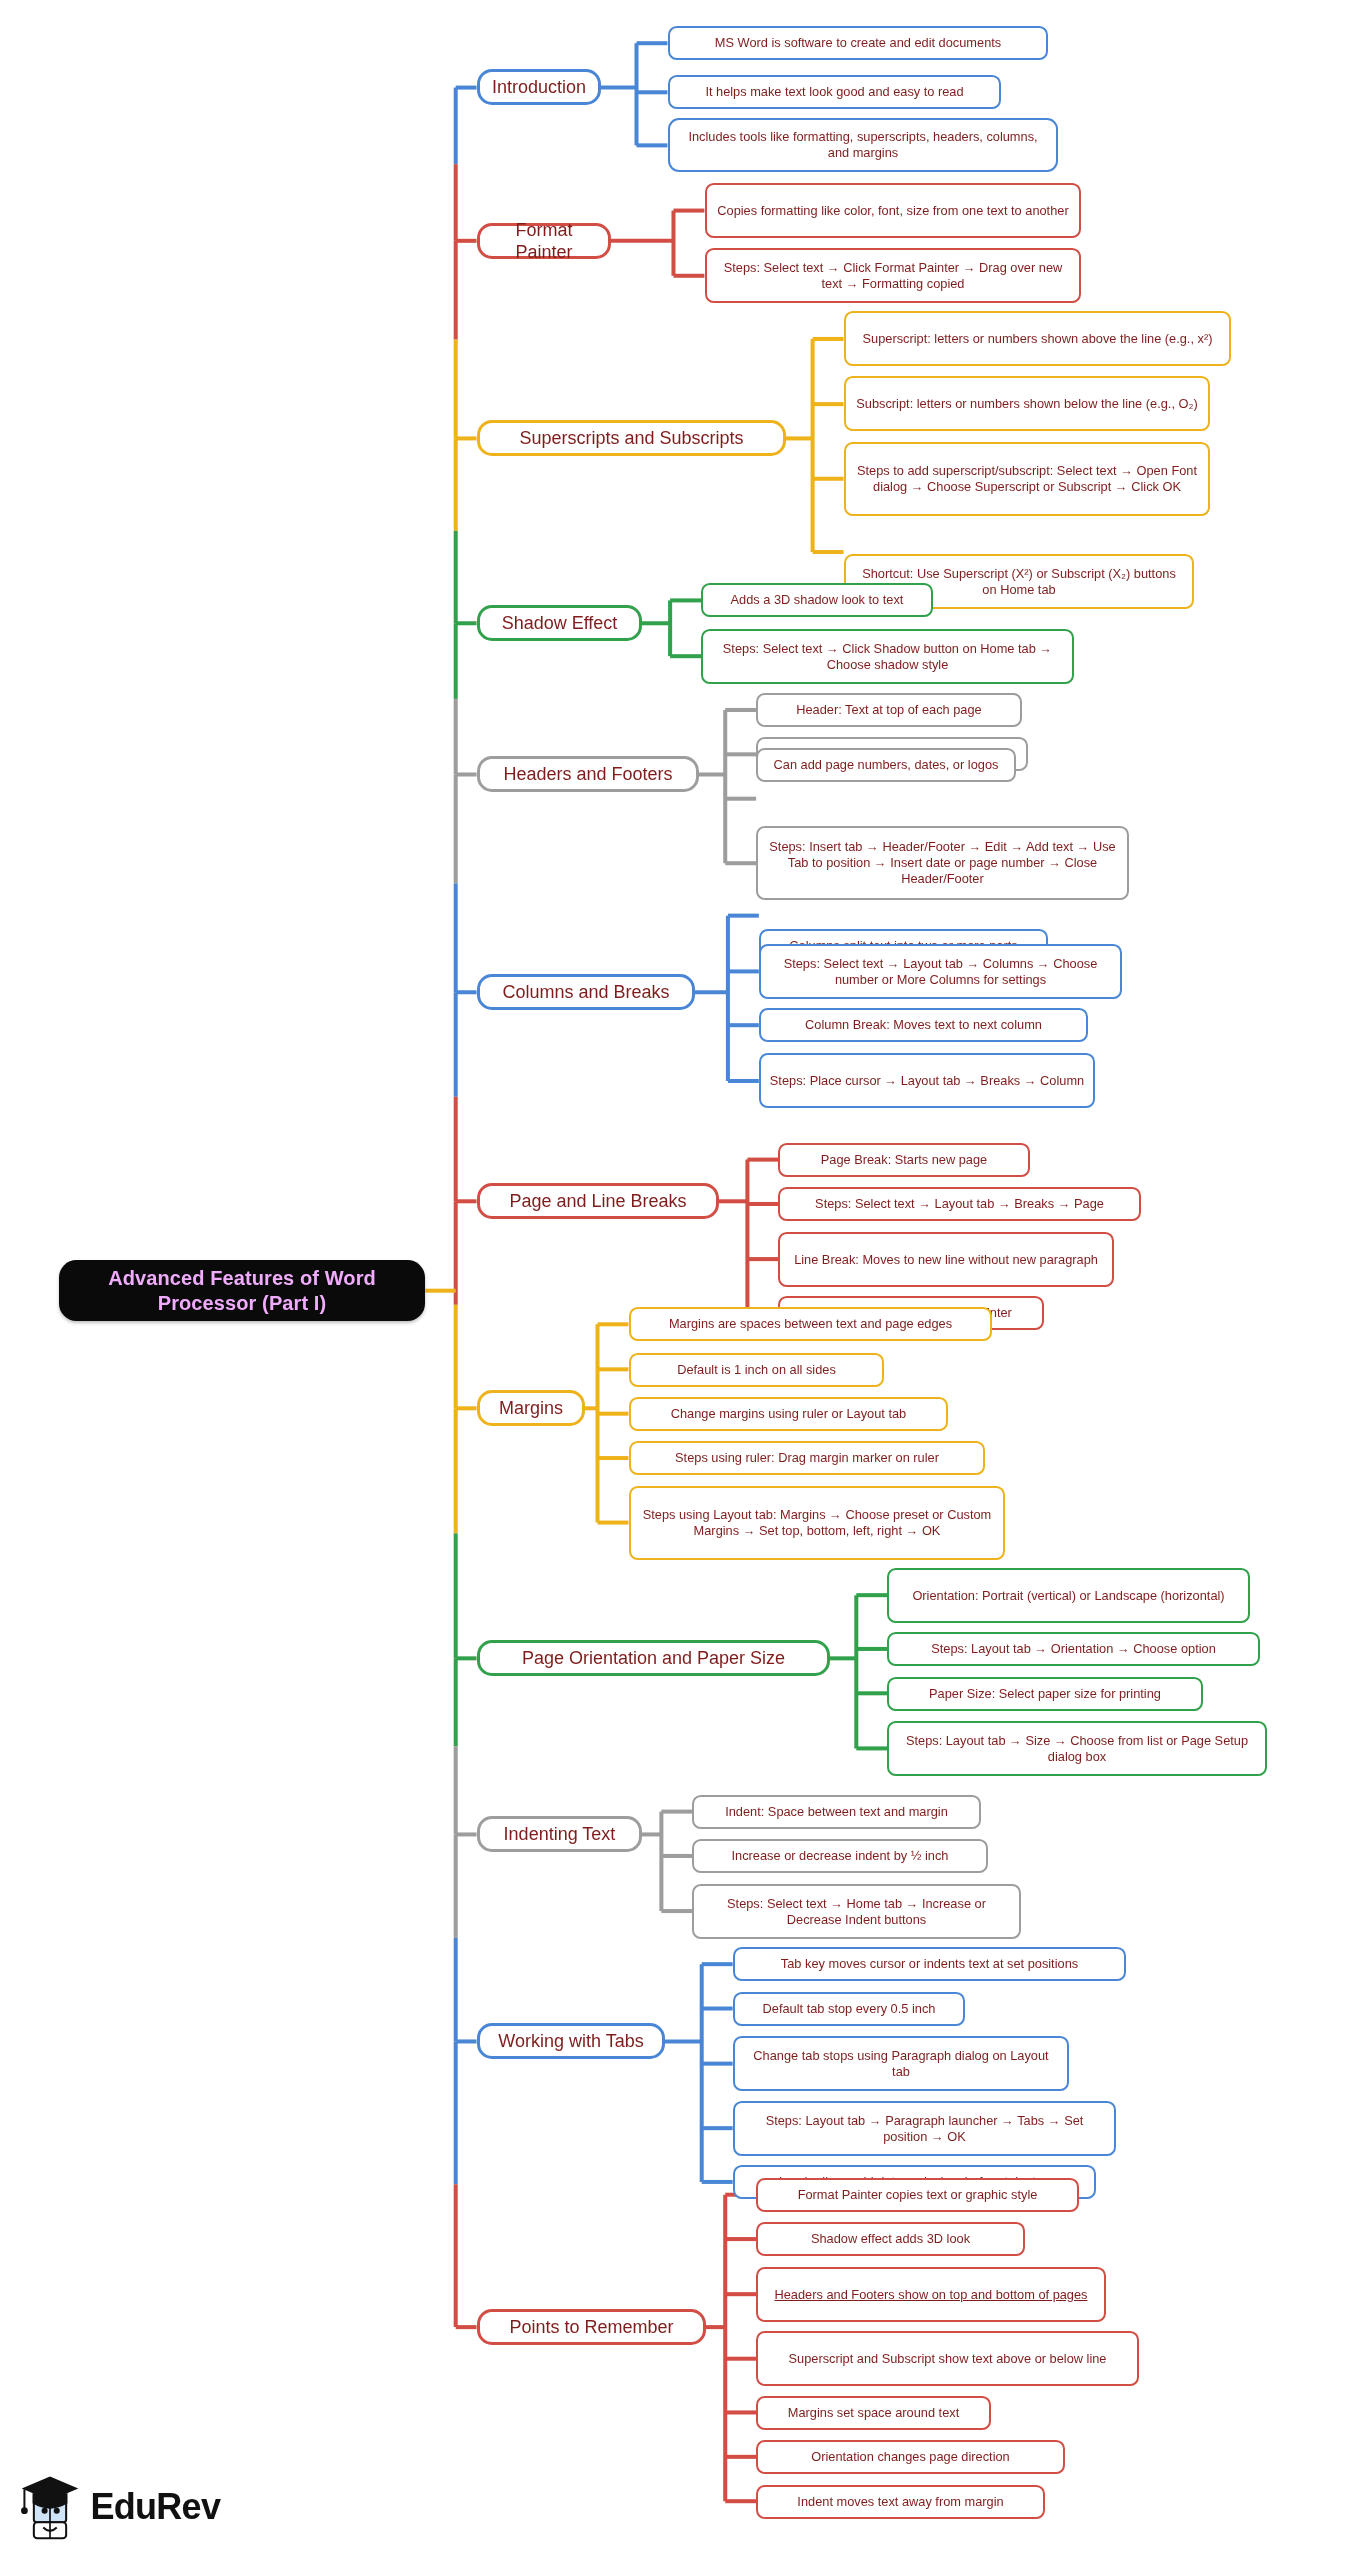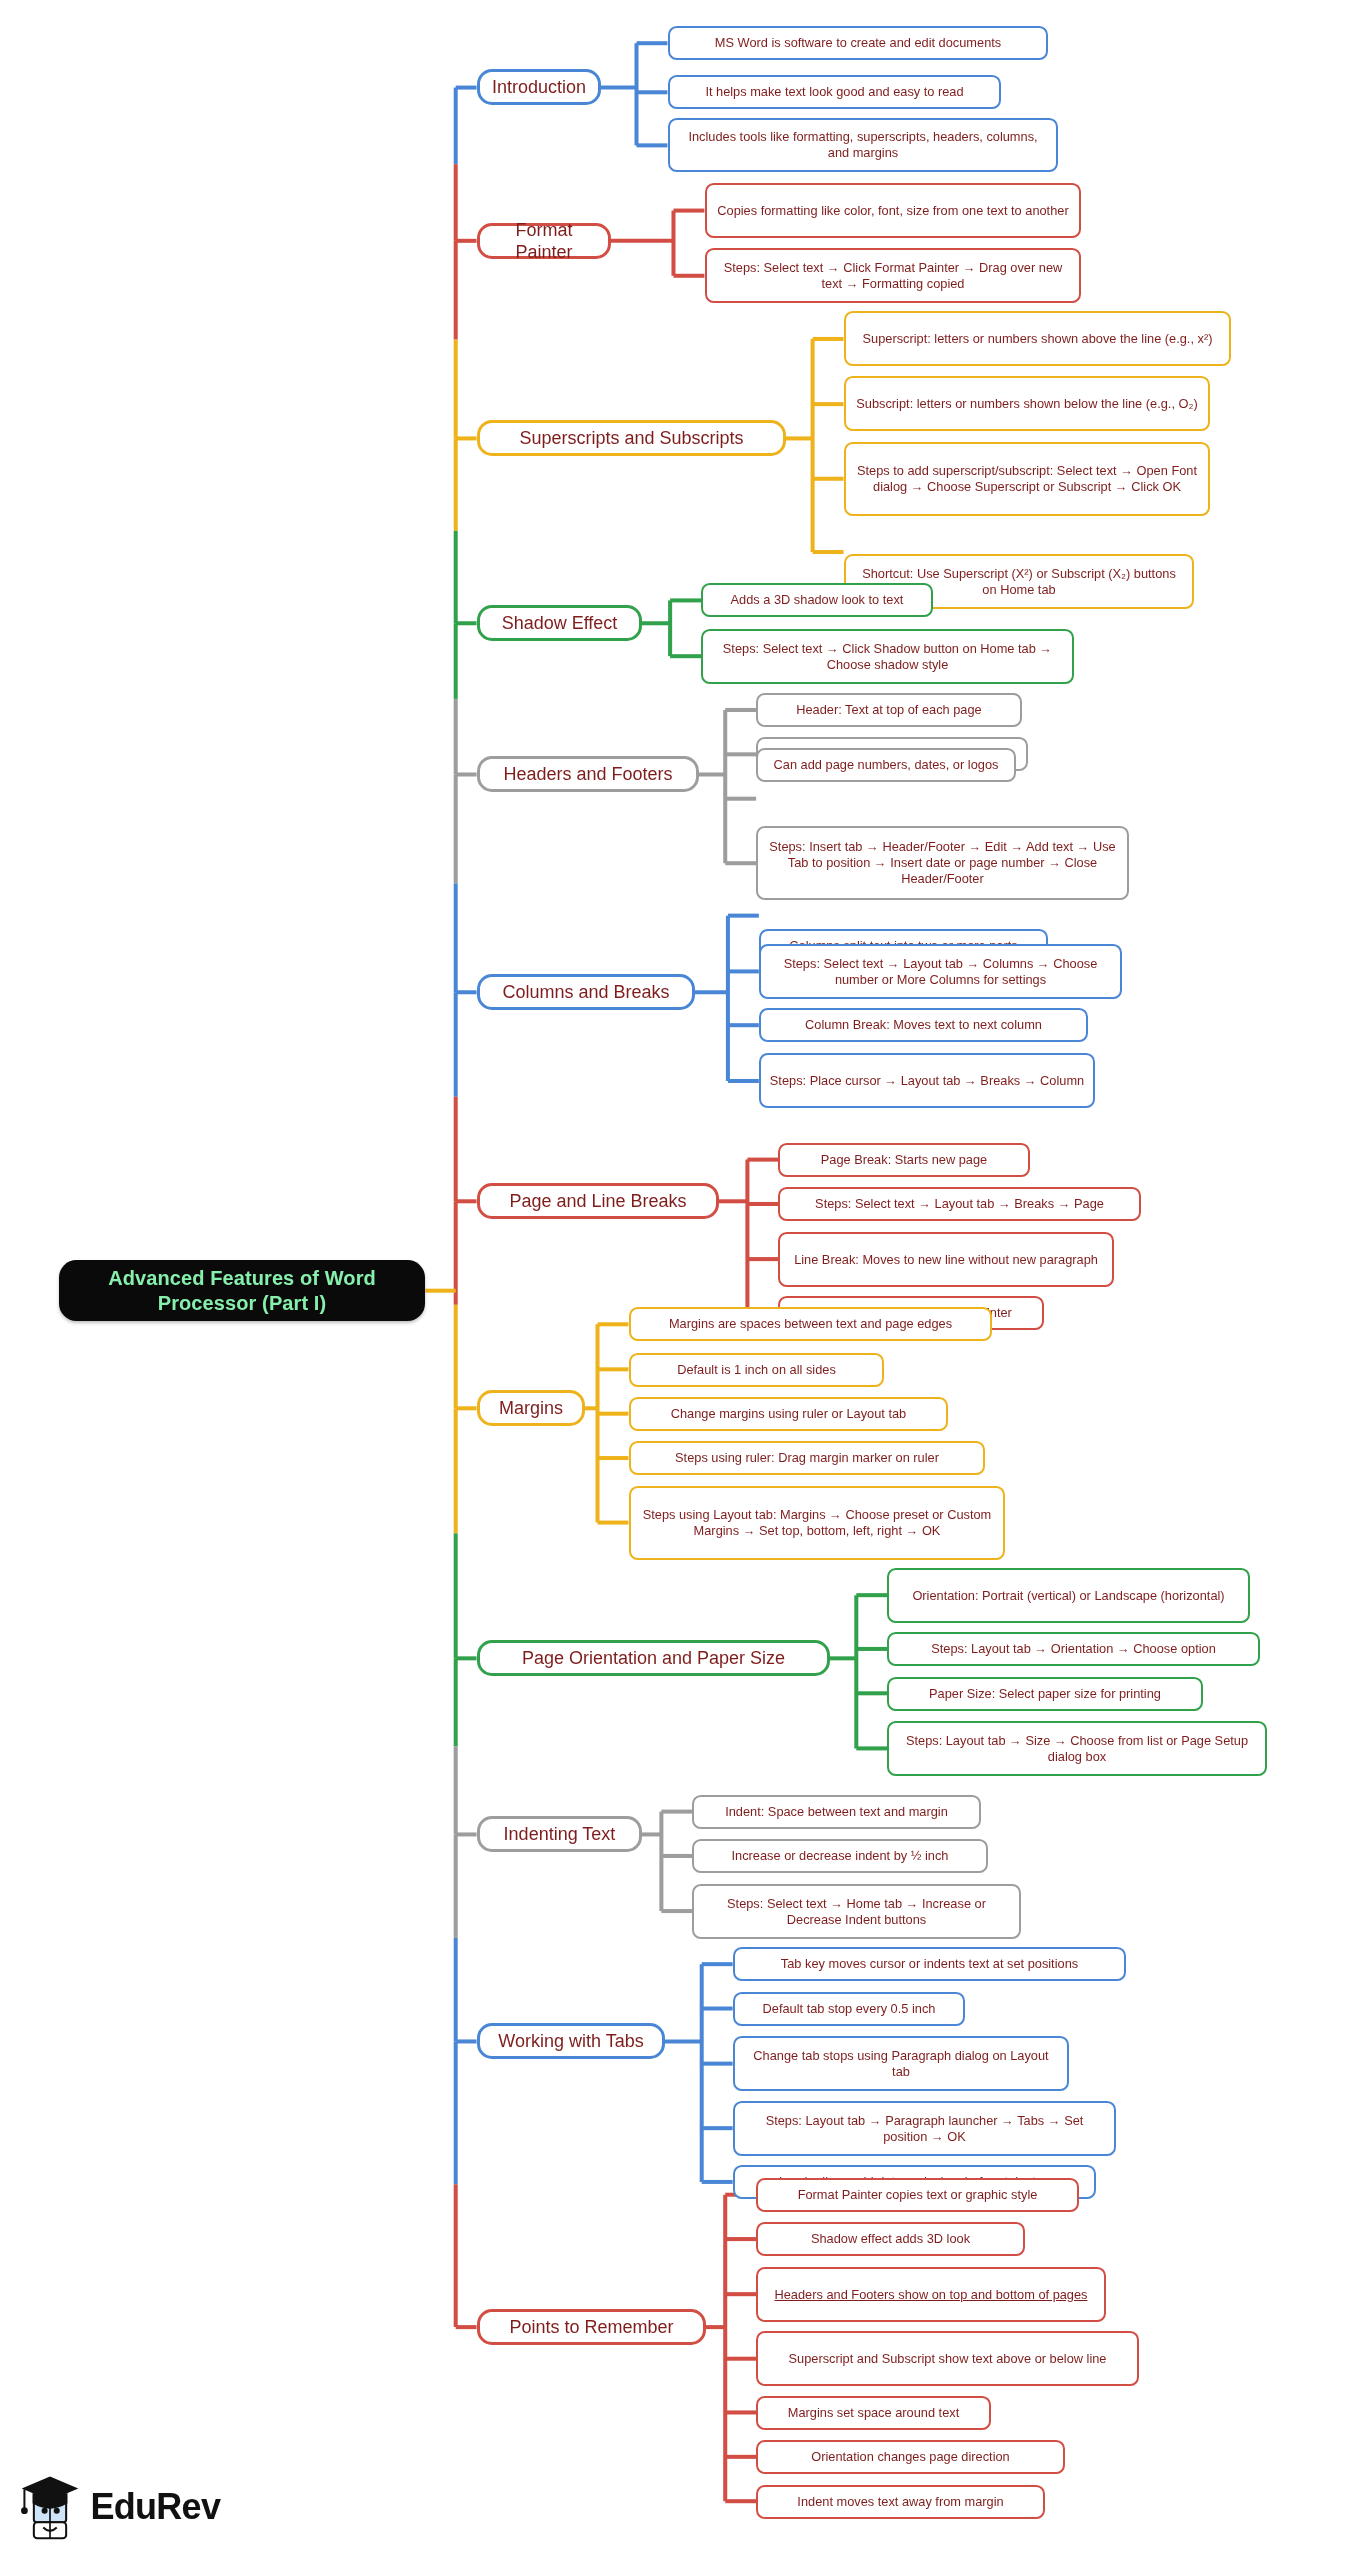--- a/index.html
+++ b/index.html
@@ -7,21 +7,21 @@
        font-family:"Liberation Sans","DejaVu Sans",sans-serif;
        -webkit-font-smoothing:antialiased;}
   #canvas{position:absolute;left:0;top:0;width:1353px;height:2576px;overflow:hidden;}
   svg.links{position:absolute;left:0;top:0;width:1353px;height:2576px;pointer-events:none;}
 
   .node{position:absolute;box-sizing:border-box;display:flex;align-items:center;
         justify-content:center;text-align:center;background:#ffffff;
         border-style:solid;border-radius:9.4px;color:#7f1d1d;line-height:1.24;}
 
   
-  .root{background:#0a0a0a;color:#86efac;border:none;border-radius:17.5px;
+  .root{background:#0a0a0a;color:#f0abfc;border:none;border-radius:17.5px;
         font-weight:bold;font-size:20px;letter-spacing:0.1px;
         box-shadow:0 2px 3.4px rgba(0,0,0,.25);padding:4px 9.4px;}
 
   
   .topic{border-width:3.4px;border-radius:15px;font-size:18px;padding:2.7px 10.8px;font-weight:400;}
   
   .leaf{border-width:2.7px;border-radius:8.7px;font-size:12.8px;padding:3.4px 8px;}
 
   .c-blue  {border-color:#4a86d6;}
   .c-red   {border-color:#d24d43;}
@@ -145,21 +145,21 @@
       <path d="M1079 3509 L1125 3509" stroke="#d24d43" stroke-width="6" fill="none" stroke-linecap="butt"></path>
       <path d="M1079 3589 L1125 3589" stroke="#d24d43" stroke-width="6" fill="none" stroke-linecap="butt"></path>
       <path d="M1079 3655 L1125 3655" stroke="#d24d43" stroke-width="6" fill="none" stroke-linecap="butt"></path>
       <path d="M1079 3721 L1125 3721" stroke="#d24d43" stroke-width="6" fill="none" stroke-linecap="butt"></path>
     </svg>
   <div id="nodes">
       <div class="node root" style="left: 59px; top: 1260px; width: 366px; height: 61px;">Advanced Features of Word Processor (Part I)</div>
       <div class="node topic c-blue" style="left: 477px; top: 69px; width: 124px; height: 36px;">Introduction</div>
       <div class="node leaf c-blue" style="left: 668px; top: 26px; width: 380px; height: 34px;">MS Word is software to create and edit documents</div>
       <div class="node leaf c-blue" style="left: 668px; top: 75px; width: 333px; height: 34px;">It helps make text look good and easy to read</div>
-      <div class="node leaf c-blue" style="left: 668px; top: 118px; width: 390px; height: 54px;">Includes tools like formatting, superscripts, headers, columns, and margins</div>
+      <div class="node leaf c-blue" style="left: 668px; top: 118px; width: 390px; height: 54px; border-radius: 11px;">Includes tools like formatting, superscripts, headers, columns, and margins</div>
       <div class="node topic c-red" style="left: 477px; top: 223px; width: 134px; height: 36px;">Format Painter</div>
       <div class="node leaf c-red" style="left: 705px; top: 183px; width: 376px; height: 55px;">Copies formatting like color, font, size from one text to another</div>
       <div class="node leaf c-red" style="left: 705px; top: 248px; width: 376px; height: 55px;">Steps: Select text → Click Format Painter → Drag over new text → Formatting copied</div>
       <div class="node topic c-yellow" style="left: 477px; top: 420px; width: 309px; height: 36px;">Superscripts and Subscripts</div>
       <div class="node leaf c-yellow" style="left: 844px; top: 311px; width: 387px; height: 55px;">Superscript: letters or numbers shown above the line (e.g., x²)</div>
       <div class="node leaf c-yellow" style="left: 844px; top: 376px; width: 366px; height: 55px;">Subscript: letters or numbers shown below the line (e.g., O₂)</div>
       <div class="node leaf c-yellow" style="left: 844px; top: 442px; width: 366px; height: 74px;">Steps to add superscript/subscript: Select text → Open Font dialog → Choose Superscript or Subscript → Click OK</div>
       <div class="node leaf c-yellow" style="left: 844px; top: 554px; width: 350px; height: 55px;">Shortcut: Use Superscript (X²) or Subscript (X₂) buttons on Home tab</div>
       <div class="node topic c-green" style="left: 477px; top: 605px; width: 165px; height: 36px;">Shadow Effect</div>
       <div class="node leaf c-green" style="left: 701px; top: 583px; width: 232px; height: 34px;">Adds a 3D shadow look to text</div>

